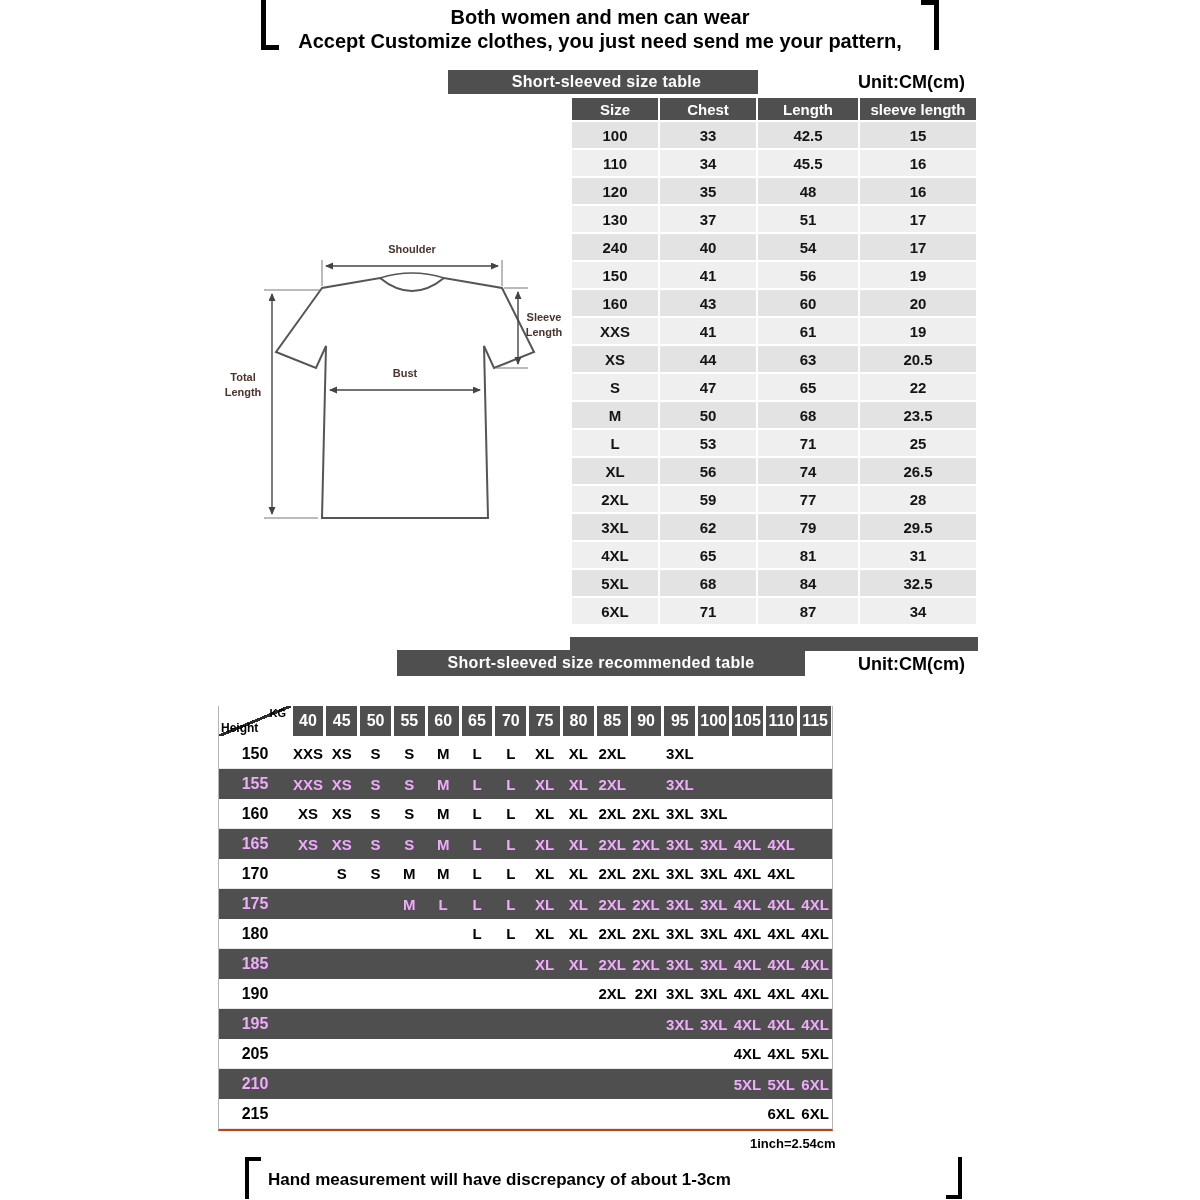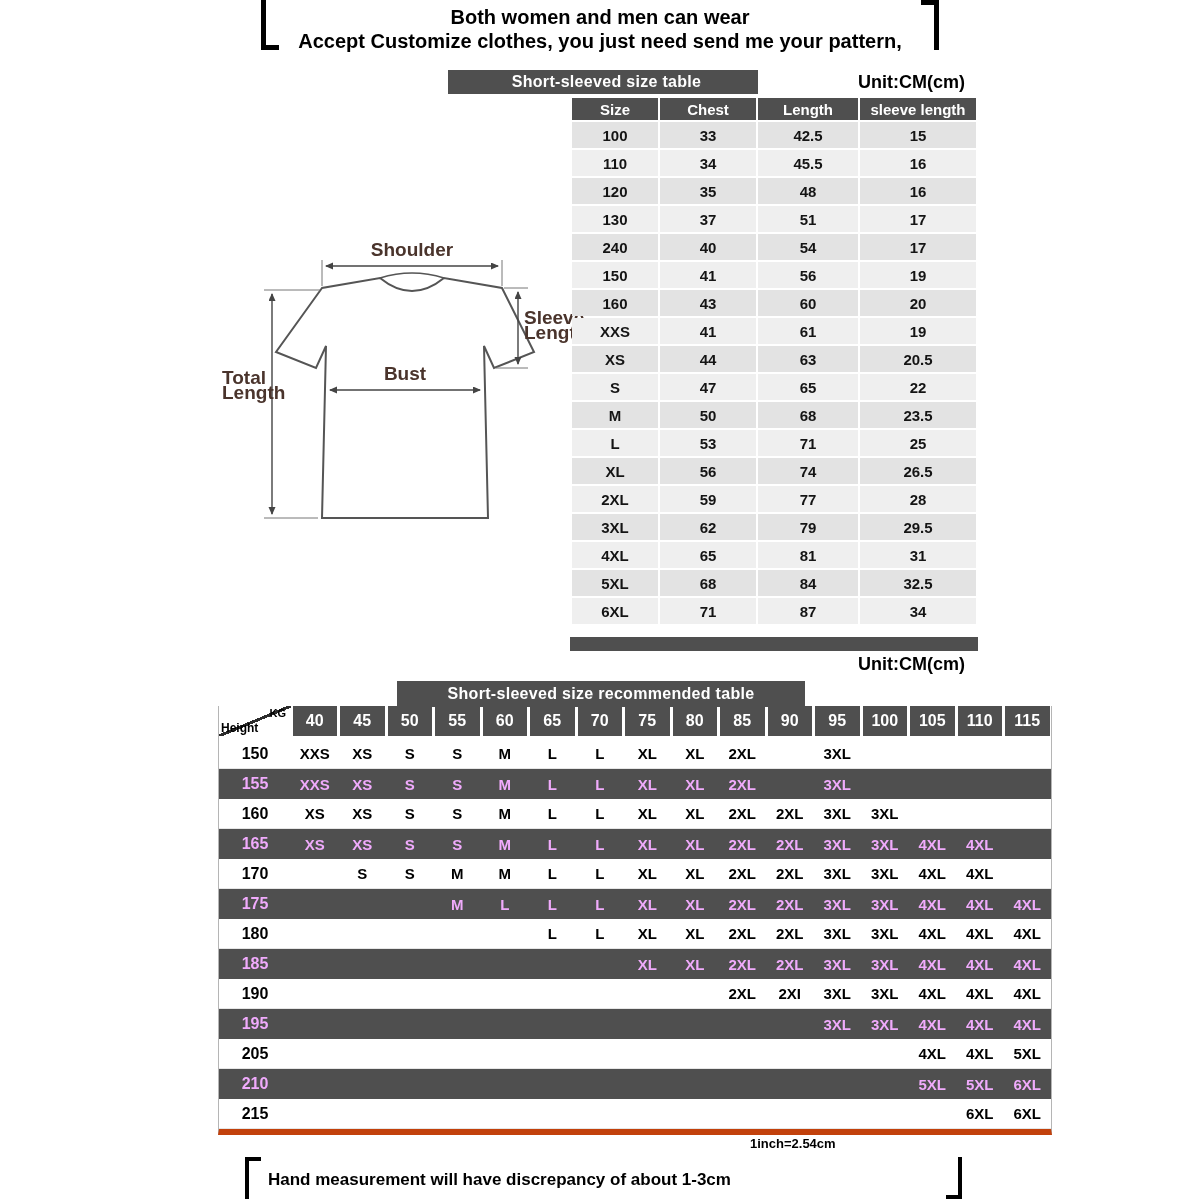--- a/index.html
+++ b/index.html
@@ -11,45 +11,45 @@
   .top-header { position:absolute; top:5px; left:0; width:1200px; text-align:center;
                 font-weight:bold; font-size:20px; line-height:24px; }
   .bracket { position:absolute; }
   .bracket-tl { left:261px; top:0; width:18px; height:50px; border-left:5px solid #000; border-bottom:5px solid #000; }
   .bracket-tr { left:921px; top:0; width:18px; height:50px; border-right:5px solid #000; border-top:5px solid #000; }
 
   
   .banner { position:absolute; background:#4f4f4f; color:#fff; font-weight:bold; font-size:16px;
             display:flex; align-items:center; justify-content:center; letter-spacing:.3px; }
   .banner1 { left:448px; top:70px; width:310px; height:24px;padding-left:7px; }
-  .banner2 { left:397px; top:650px; width:408px; height:26px;margin-top:31px; }
+  .banner2 { left:397px; top:650px; width:408px; height:26px; }
   .unit { position:absolute; font-weight:bold; font-size:18px; }
   .unit1 { left:858px; top:72px; }
   .unit2 { left:858px; top:654px; }
 
   
   .size-table { position:absolute; left:570px; top:96px; border-collapse:separate; border-spacing:2px; }
   .size-table th { background:#4f4f4f; color:#fff; font-weight:bold; font-size:15px; height:22px; }
   .size-table td { font-weight:bold; font-size:15px; text-align:center; height:26px; color:#141414; }
   .size-table tbody tr:nth-child(odd) td { background:#e3e3e3; }
   .size-table tbody tr:nth-child(even) td { background:#efefef; }
   .size-footer-bar { position:absolute; left:570px; top:637px; width:408px; height:14px; background:#4f4f4f; }
 
   
   .diagram { position:absolute; left:222px; top:240px; width:340px; height:305px; }
   .diagram svg { position:absolute; left:0; top:0; width:340px; height:305px; }
-  .dia-label { position:absolute; color:#4a342c; font-weight:bold; font-size:19px; line-height:15px; text-align:center; }
+  .dia-label { position:absolute; color:#4a342c; font-weight:bold; font-size:11px; line-height:15px; text-align:center; }
   .lbl-shoulder { left:148px; top:2px; width:84px; }
   .lbl-bust { left:151px; top:126px; width:64px; }
   .lbl-sleeve { left:302px; top:70px; width:40px; }
   .lbl-total { left:0px; top:130px; width:42px; }
 
   
-  .rec-table { position:absolute; left:218px; top:706px; width:834px;
-               border-left:1px solid #b5b5b5; border-right:1px solid #b5b5b5; border-bottom:6px solid #c2410c; }
+  .rec-table { position:absolute; left:218px; top:706px; width:615px;
+               border-left:1px solid #b5b5b5; border-right:1px solid #b5b5b5; border-bottom:2px solid #c2410c; }
   .rec-header { display:grid; grid-template-columns:72px repeat(16, 1fr); height:30px; margin-bottom:3px; }
   .rec-h { background:#4f4f4f; color:#fff; font-weight:bold; font-size:16px;
            display:flex; align-items:center; justify-content:center; margin:0 1.5px; }
   .rec-corner { position:relative; background:#fff;
       background-image:linear-gradient(to bottom right, transparent calc(50% - 1.5px),
         #2b2b2b calc(50% - 1.5px), #2b2b2b calc(50% + 1.5px), transparent calc(50% + 1.5px)); }
   .rec-corner .kg { position:absolute; top:1px; right:5px; font-size:11px; font-weight:bold; }
   .rec-corner .hlabel { position:absolute; bottom:1px; left:2px; font-size:12px; font-weight:bold; }
   .rec-row { display:grid; grid-template-columns:72px repeat(16, 1fr); height:30px; align-items:center; }
   .rec-row.light { background:#fff; color:#000; border-bottom:1px solid #e6e6e6; }

